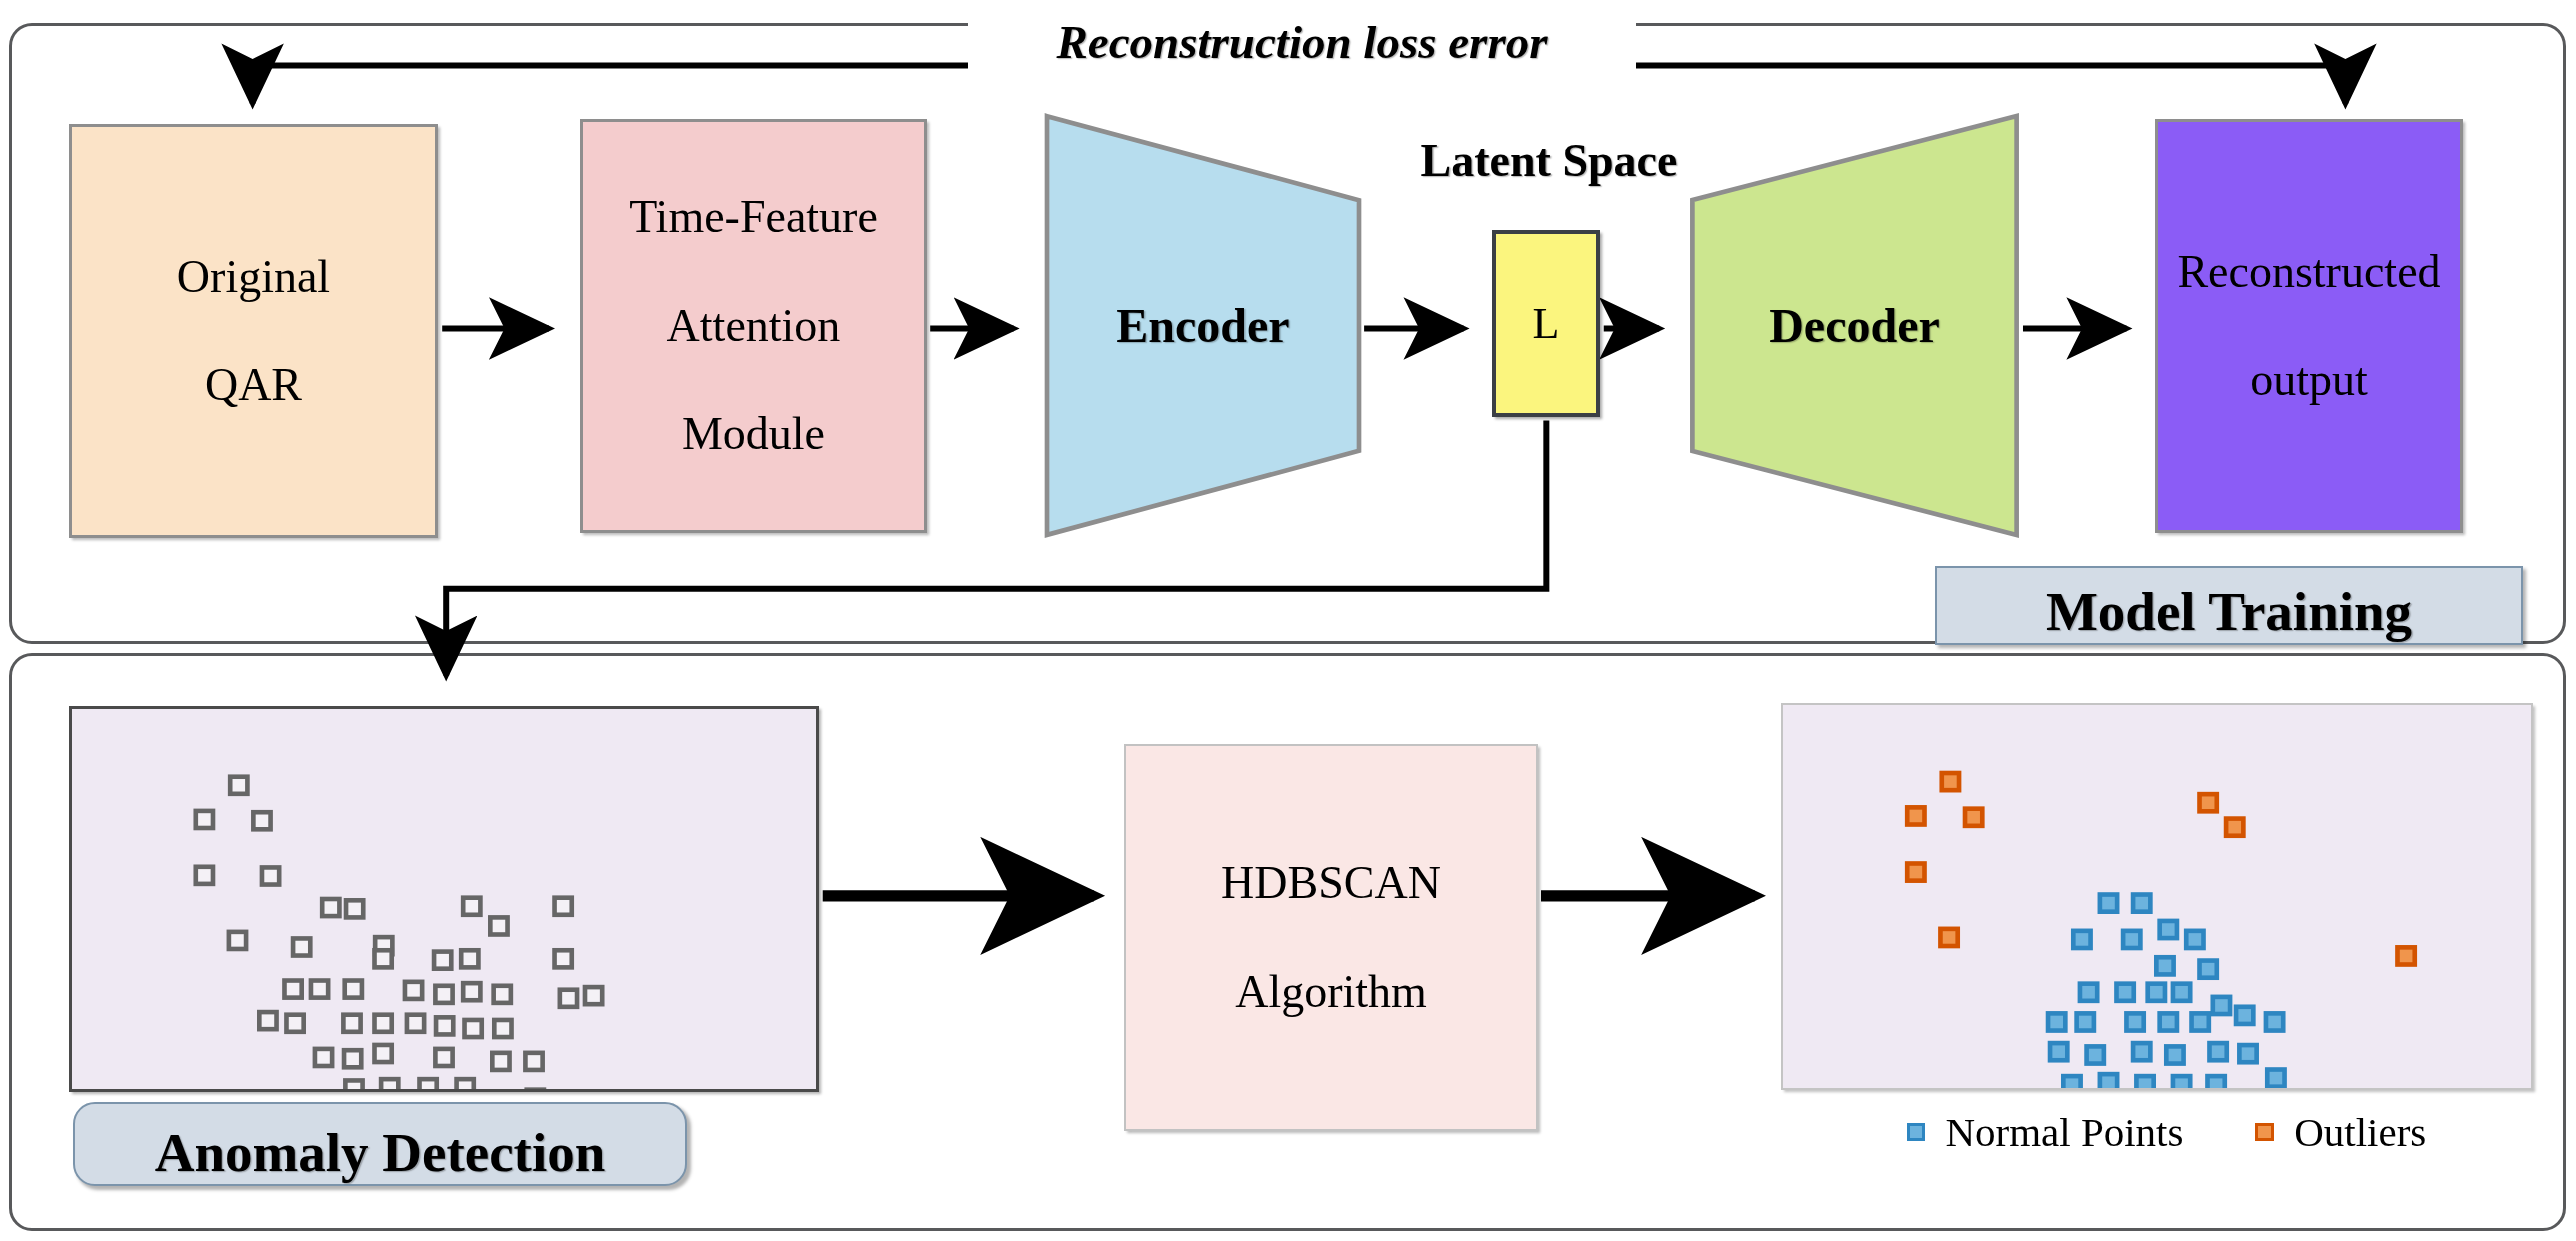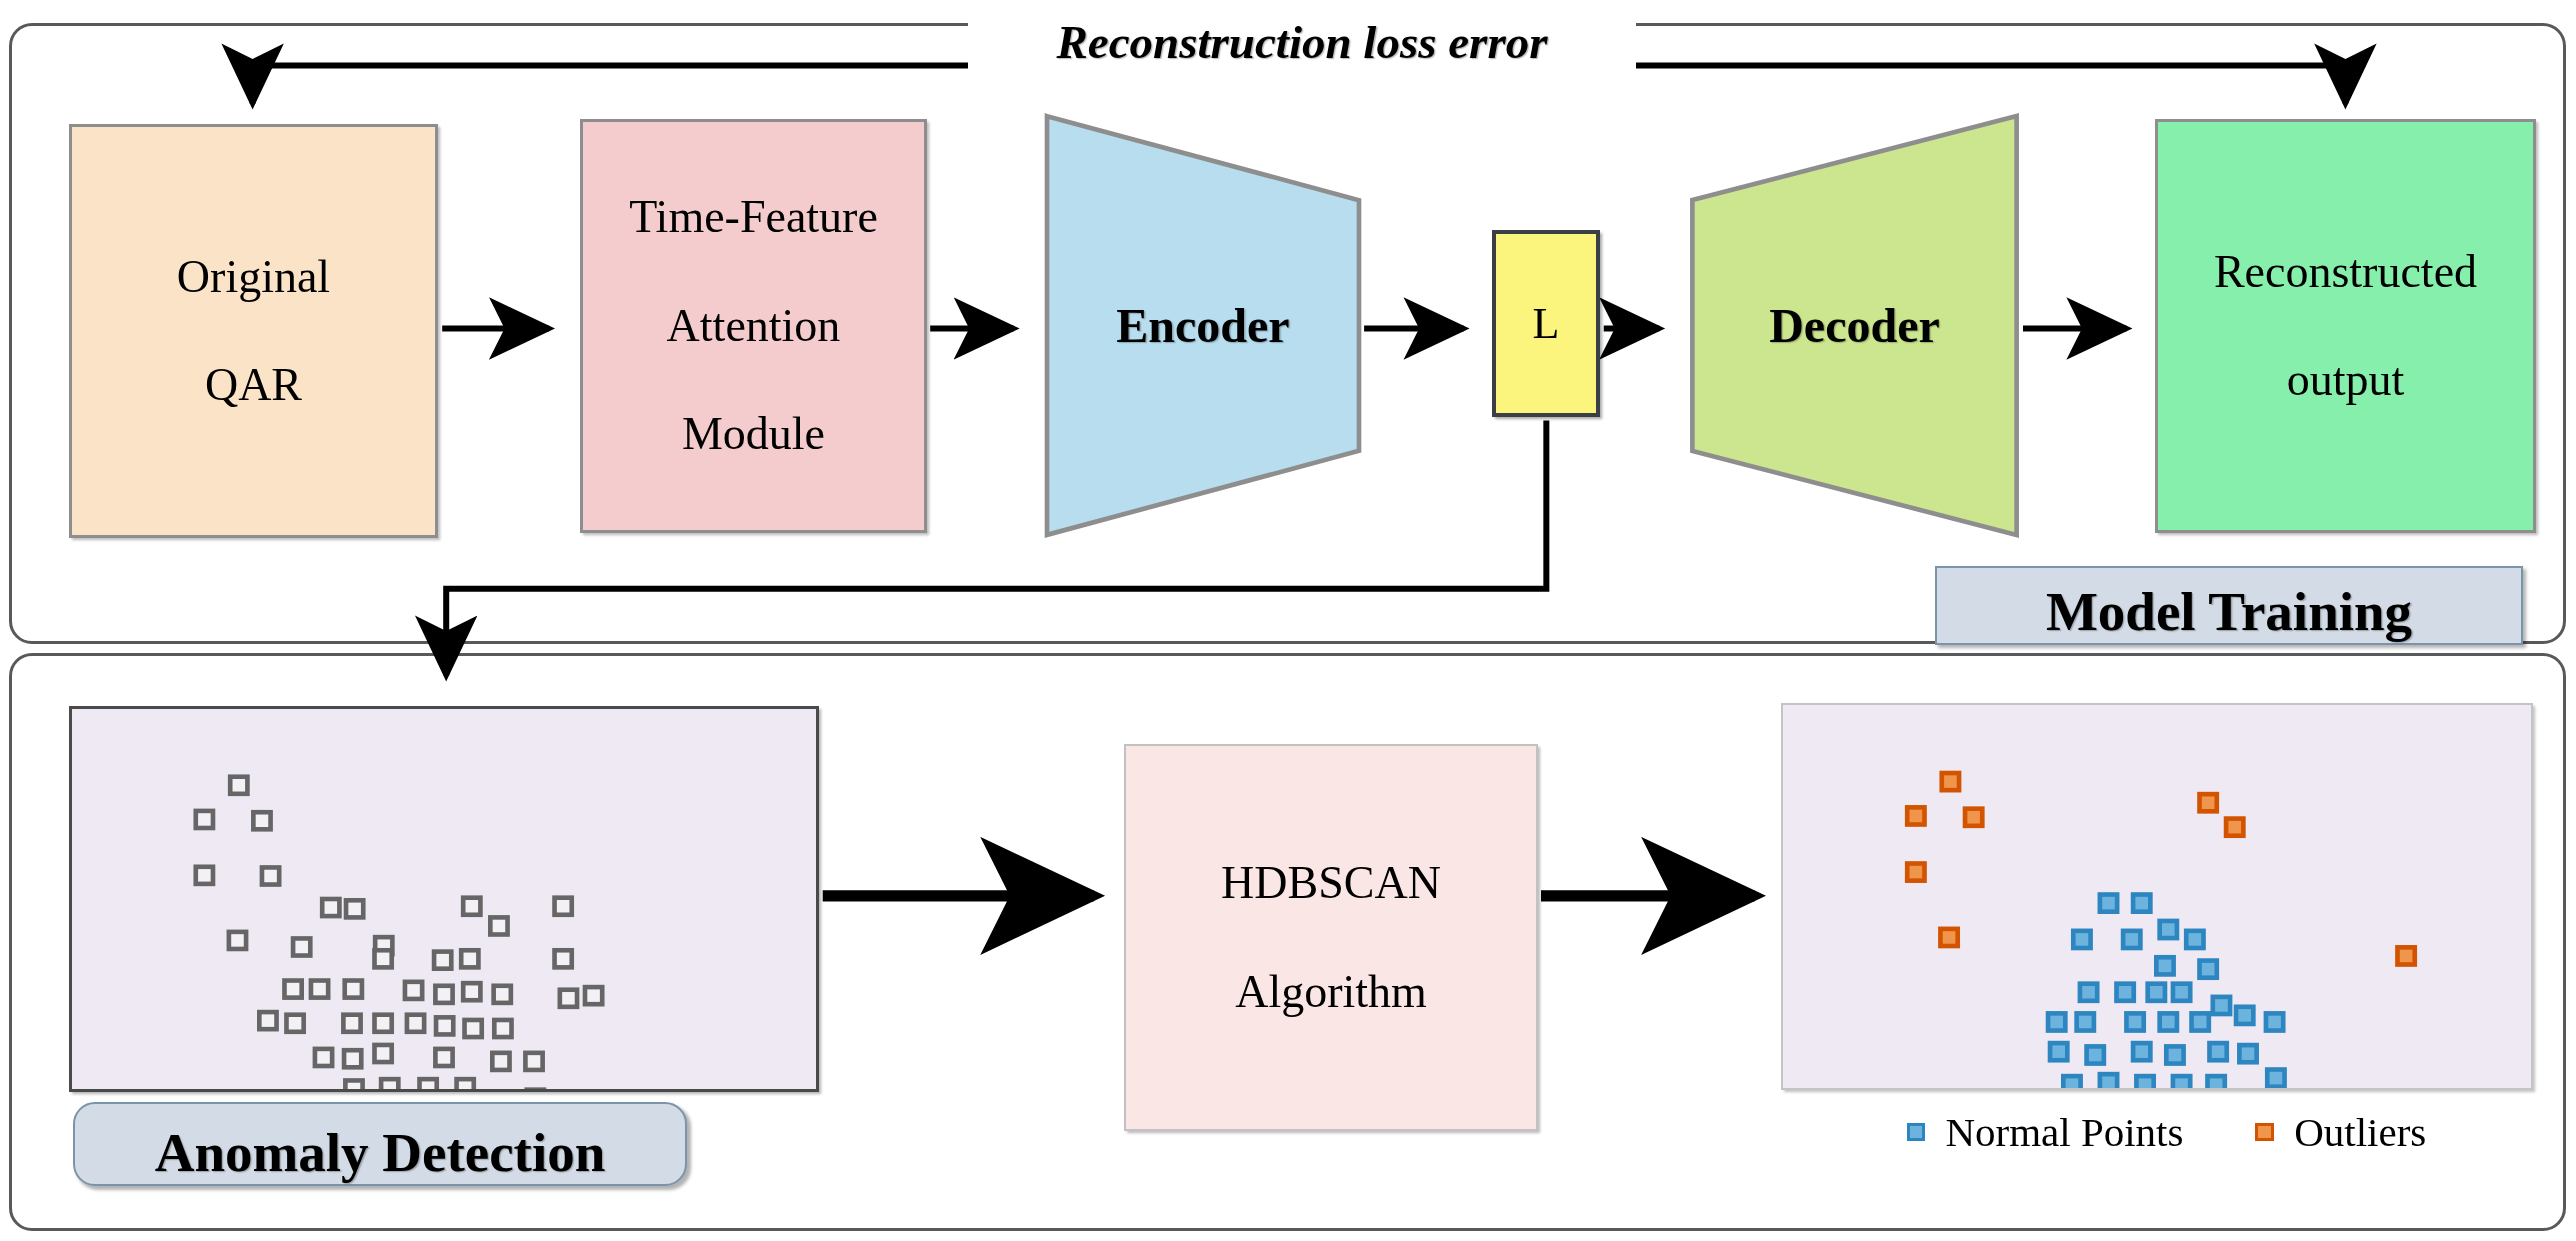--- a/index.html
+++ b/index.html
@@ -33,22 +33,22 @@
     left:69px;top:124px;width:369px;height:414px;
     background:#FBE3C7;border:3.3px solid #8e8e8e;
     font-size:46px;
   }
   #box-attention{
     left:580px;top:119px;width:347px;height:414px;
     background:#F4CCCD;border:3.3px solid #8e8e8e;
     font-size:46px;
   }
   #box-reconstructed{
-    left:2155px;top:119px;width:381px;height:414px;
-    background:#86efac;border:3.3px solid #8e8e8e;
+    left:2155px;top:119px;width:308px;height:414px;
+    background:#8b5cf6;border:3.3px solid #8e8e8e;
     font-size:46px;
   }
   #box-latent{
     left:1492px;top:230px;width:108px;height:187px;
     background:#FBF57E;border:4px solid #3b3f45;
     font-size:44px; box-shadow:2.7px 2.7px 2.7px rgba(0,0,0,.35);
   }
 
   
   .trapwrap{position:absolute;}
@@ -180,20 +180,21 @@
     </span>
   </div>
 
   <div class="trapwrap" id="shape-encoder">
     <svg width="320" height="427" viewBox="0 0 480 640">
       <polygon points="6,6 474,132 474,508 6,634" fill="#B7DDEE" stroke="#8e8e8e" stroke-width="7"></polygon>
     </svg>
     <div class="traplabel">Encoder</div>
   </div>
 
+  <div id="latent-caption">Latent Space</div>
   <div class="node" id="box-latent">
     <span>L</span>
   </div>
 
   <div class="trapwrap" id="shape-decoder">
     <svg width="333" height="427" viewBox="0 0 498 640">
       <polygon points="6,132 492,6 492,634 6,508" fill="#CCE68F" stroke="#8e8e8e" stroke-width="7"></polygon>
     </svg>
     <div class="traplabel">Decoder</div>
   </div>

